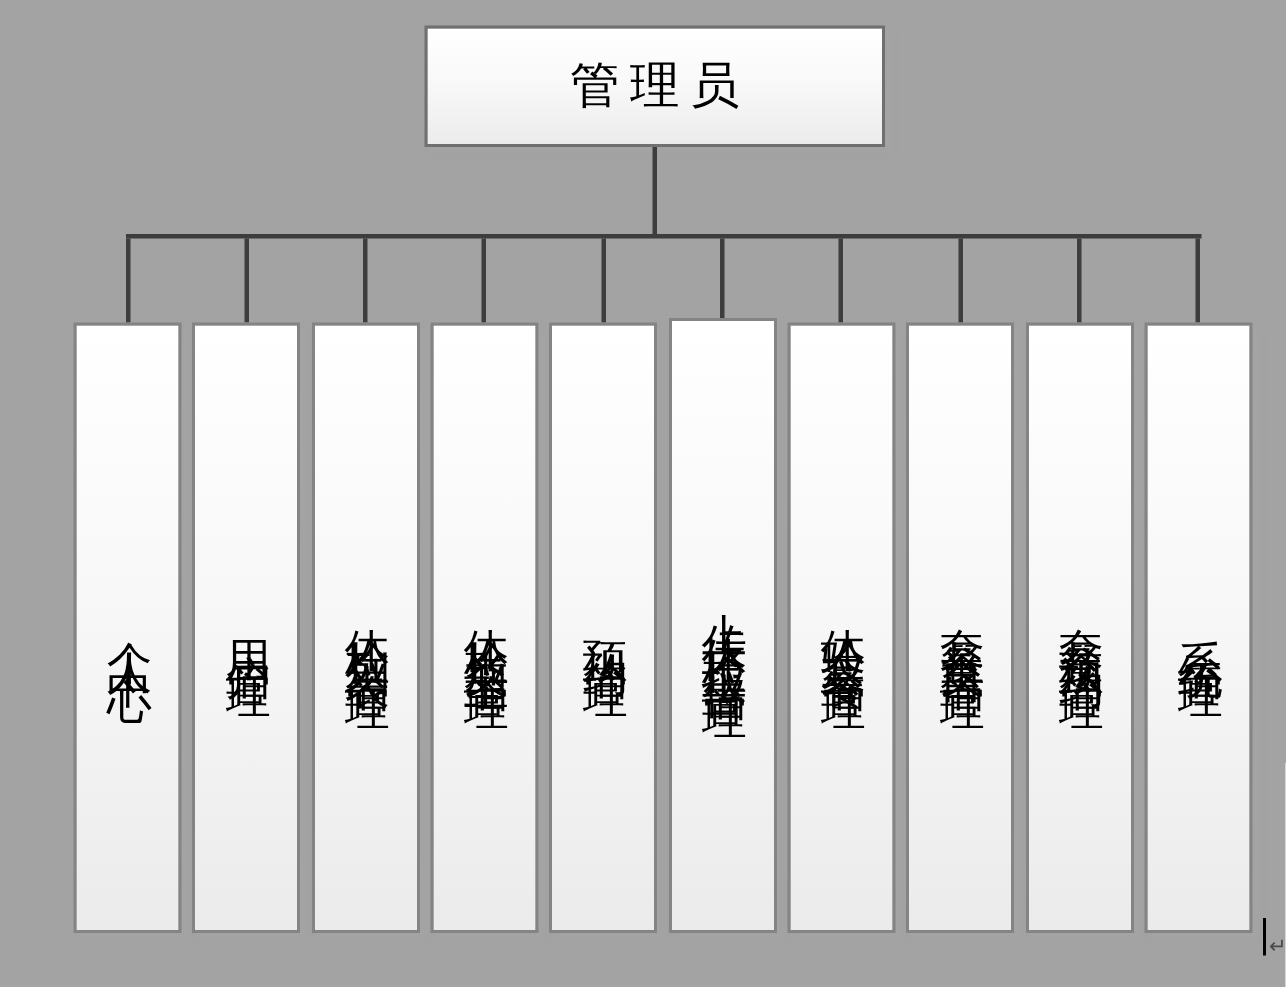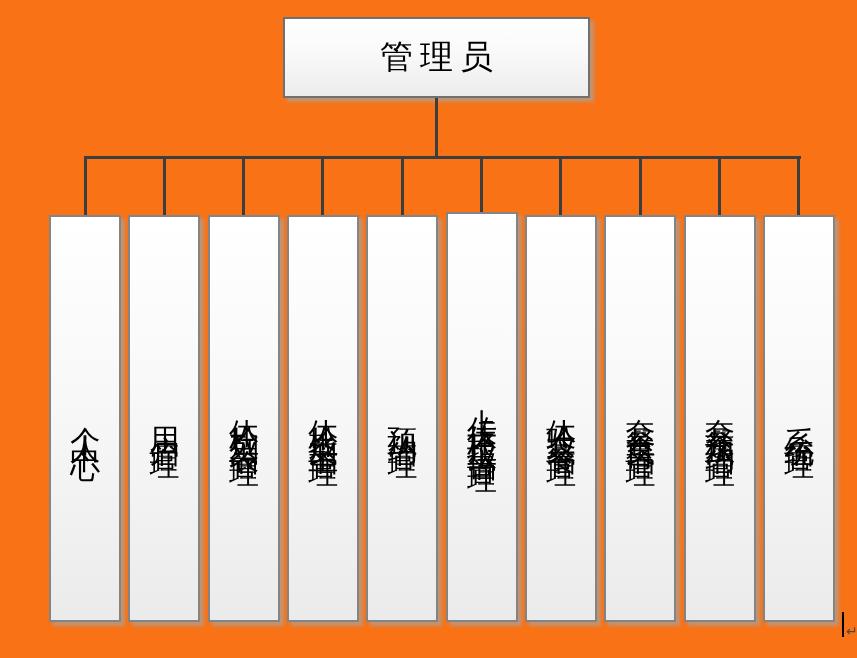--- a/index.html
+++ b/index.html
@@ -3,21 +3,21 @@
 <meta charset="utf-8">
 <style>
   * { margin: 0; padding: 0; box-sizing: border-box; }
   html, body { background: #ffffff; }
   body { width: 857px; height: 658px; overflow: hidden; }
 
   .page {
     position: relative;
     width: 857px;
     height: 658px;
-    background: #f97316;
+    background: #a3a3a3;
     font-family: "Liberation Serif", "DejaVu Serif", serif;
     color: #000000;
   }
 
   
   .root-box {
     position: absolute;
     left: 283px;
     top: 17px;
     width: 307px;

